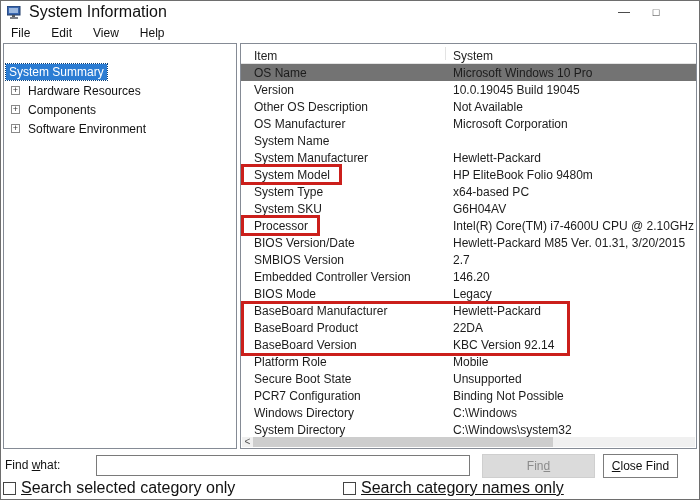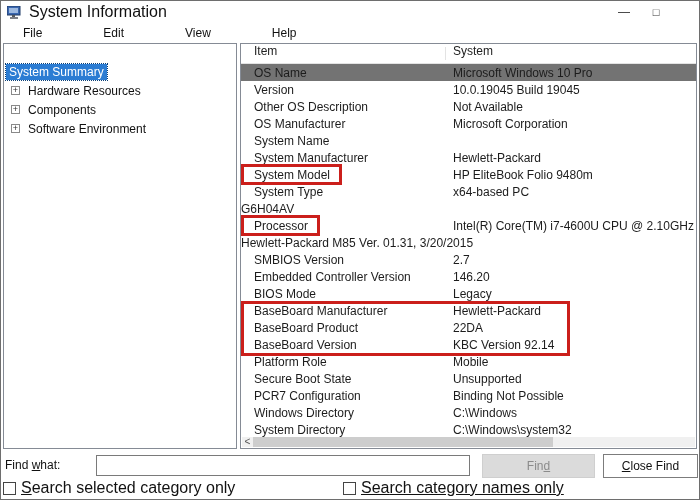--- a/index.html
+++ b/index.html
@@ -9,35 +9,35 @@
 
   
   .titlebar { position:absolute; left:0; top:0; right:0; height:22px; background:#ffffff; display:flex; align-items:center; padding-left:6px; }
   .app-icon { width:15px; height:13px; margin-right:7px; flex:0 0 auto; }
   .title-text { font-size:16px; color:#111; }
   .win-btn { position:absolute; top:0; width:30px; height:22px; display:flex; align-items:center; justify-content:center; font-size:12px; color:#333; }
   .btn-min { right:60px; }
   .btn-max { right:28px; font-size:11px; }
 
   
-  .menubar { position:absolute; left:12px; top:22px; right:0; height:19px; display:flex; align-items:center; padding-left:7px;gap:40px; }
+  .menubar { position:absolute; left:0; top:22px; right:0; height:19px; display:flex; align-items:center; padding-left:7px; }
   .menu-item { font-size:12px; color:#111; margin-right:15px; padding:1px 3px; }
 
   
   .tree-panel { position:absolute; left:2px; top:42px; width:234px; height:406px; border:1px solid #858b95; background:#fff; padding-top:18px; overflow:hidden; }
   .tree-item { height:19px; display:flex; align-items:center; font-size:12px; color:#111; white-space:nowrap; }
   .tree-label { padding:1px 3px; }
   .tree-item.selected .tree-label { background:var(--sel-color); color:#fff; outline:1px dotted #0a3f77; }
   .tree-item.root { padding-left:2px; }
   .tree-item.child { padding-left:7px; }
   .plus-box { width:9px; height:9px; border:1px solid #898989; background:#fff; font-size:9px; line-height:7px; text-align:center; color:#333; margin-right:5px; flex:0 0 auto; }
 
   
   .list-panel { position:absolute; left:239px; top:42px; width:457px; height:406px; border:1px solid #858b95; background:#fff; overflow:hidden; }
-  .list-header { position:relative; height:20px; display:flex; align-items:flex-start; border-bottom:1px solid #e3e3e3; font-size:12px; color:#222; }
+  .list-header { position:relative; height:20px; display:flex; align-items:flex-end; border-bottom:1px solid #e3e3e3; font-size:12px; color:#222; }
   .hdr-item { padding-left:13px; width:212px; }
   .hdr-value { padding-left:0; }
   .col-divider { position:absolute; left:204px; top:3px; bottom:3px; width:1px; background:#e3e3e3; }
   .list-body { position:relative; }
   .row { height:17px; display:flex; align-items:center; font-size:12px; color:#1c1c1c; white-space:nowrap; }
   .row.shaded { background:#737373; }
   .cell.item { width:212px; padding-left:13px; flex:0 0 auto; overflow:hidden; }
   .cell.value { flex:1; overflow:hidden; }
   .overlay { position:absolute; border:3px solid var(--ann-color); pointer-events:none; z-index:5; }
 
@@ -45,21 +45,21 @@
   .hscroll { position:absolute; left:1px; right:1px; bottom:1px; height:10px; background:#f0f0f0; display:flex; align-items:center; }
   .hs-arrow { width:11px; text-align:center; font-size:10px; line-height:10px; color:#555; flex:0 0 auto; }
   .hs-thumb { width:300px; height:10px; background:#cdcdcd; flex:0 0 auto; }
 
   
   .findbar { position:absolute; left:0; top:450px; right:0; height:28px; }
   .find-label { position:absolute; left:4px; top:7px; font-size:12px; color:#111; }
   .find-input { position:absolute; left:95px; top:4px; width:374px; height:21px; border:1px solid #7a7a7a; font-size:12px; padding:0 4px; font-family:"Liberation Sans", sans-serif; }
   .btn { position:absolute; top:3px; height:24px; font-size:12px; text-align:center; line-height:22px; }
   .btn-find { left:481px; width:113px; background:#dbdbdb; border:1px solid #cfcfcf; color:#8b8b8b; }
-  .btn-close-find { left:602px; width:95px; background:#fff; border:1px solid #7c7c7c; color:#111; }
+  .btn-close-find { left:602px; width:75px; background:#fff; border:1px solid #7c7c7c; color:#111; }
   .u { text-decoration:underline; }
 
   
   .checkrow { position:absolute; left:0; top:478px; right:8px; height:20px; font-size:16px; color:#111; }
   .cb-group { position:absolute; top:0; display:flex; align-items:center; }
   .cb1 { left:2px; } .cb2 { left:342px;text-decoration:underline; }
   .checkbox { width:13px; height:13px; border:1px solid #444; background:#fff; margin-right:5px; flex:0 0 auto; }
 </style>
 </head>
 <body>
@@ -135,27 +135,29 @@
         </div>
         <div class="row">
           <span class="cell item"><span class="inner">System Model</span></span>
           <span class="cell value">HP EliteBook Folio 9480m</span>
         </div>
         <div class="row">
           <span class="cell item"><span class="inner">System Type</span></span>
           <span class="cell value">x64-based PC</span>
         </div>
         <div class="row">
+          <span class="cell item"><span class="inner">System SKU</span></span>
           <span class="cell value">G6H04AV</span>
         </div>
         <div class="row">
           <span class="cell item"><span class="inner">Processor</span></span>
           <span class="cell value">Intel(R) Core(TM) i7-4600U CPU @ 2.10GHz</span>
         </div>
         <div class="row">
+          <span class="cell item"><span class="inner">BIOS Version/Date</span></span>
           <span class="cell value">Hewlett-Packard M85 Ver. 01.31, 3/20/2015</span>
         </div>
         <div class="row">
           <span class="cell item"><span class="inner">SMBIOS Version</span></span>
           <span class="cell value">2.7</span>
         </div>
         <div class="row">
           <span class="cell item"><span class="inner">Embedded Controller Version</span></span>
           <span class="cell value">146.20</span>
         </div>

